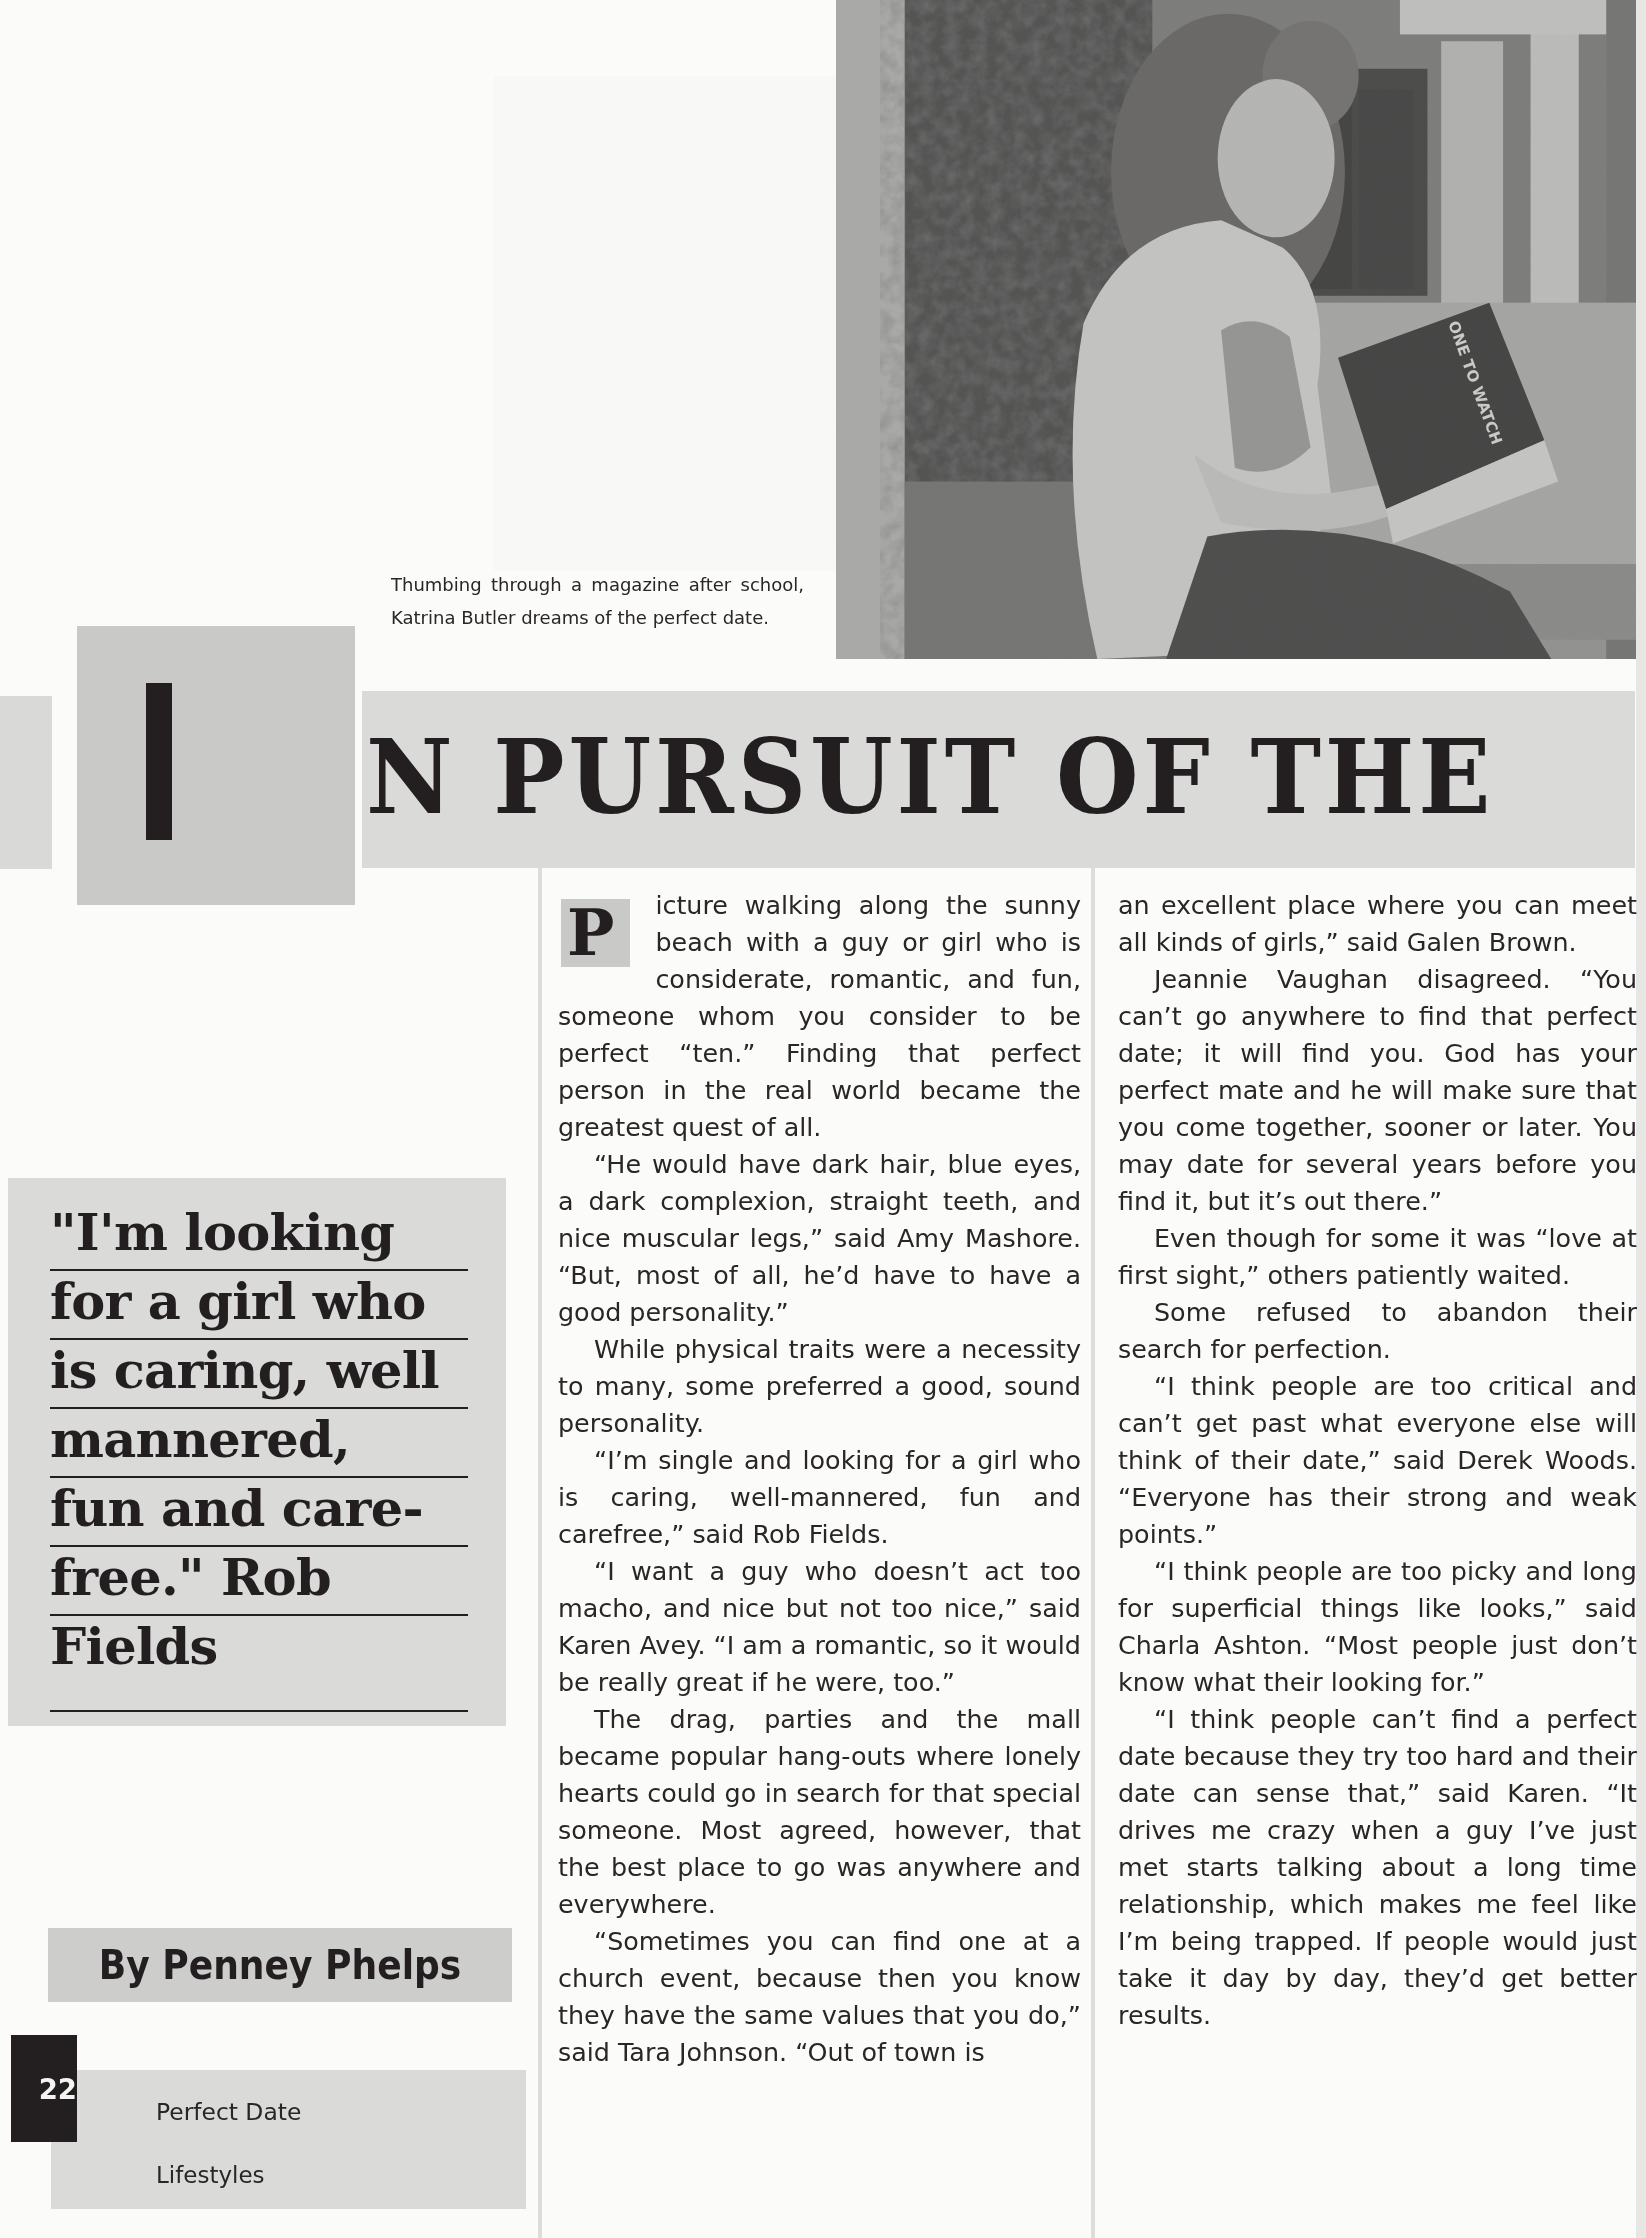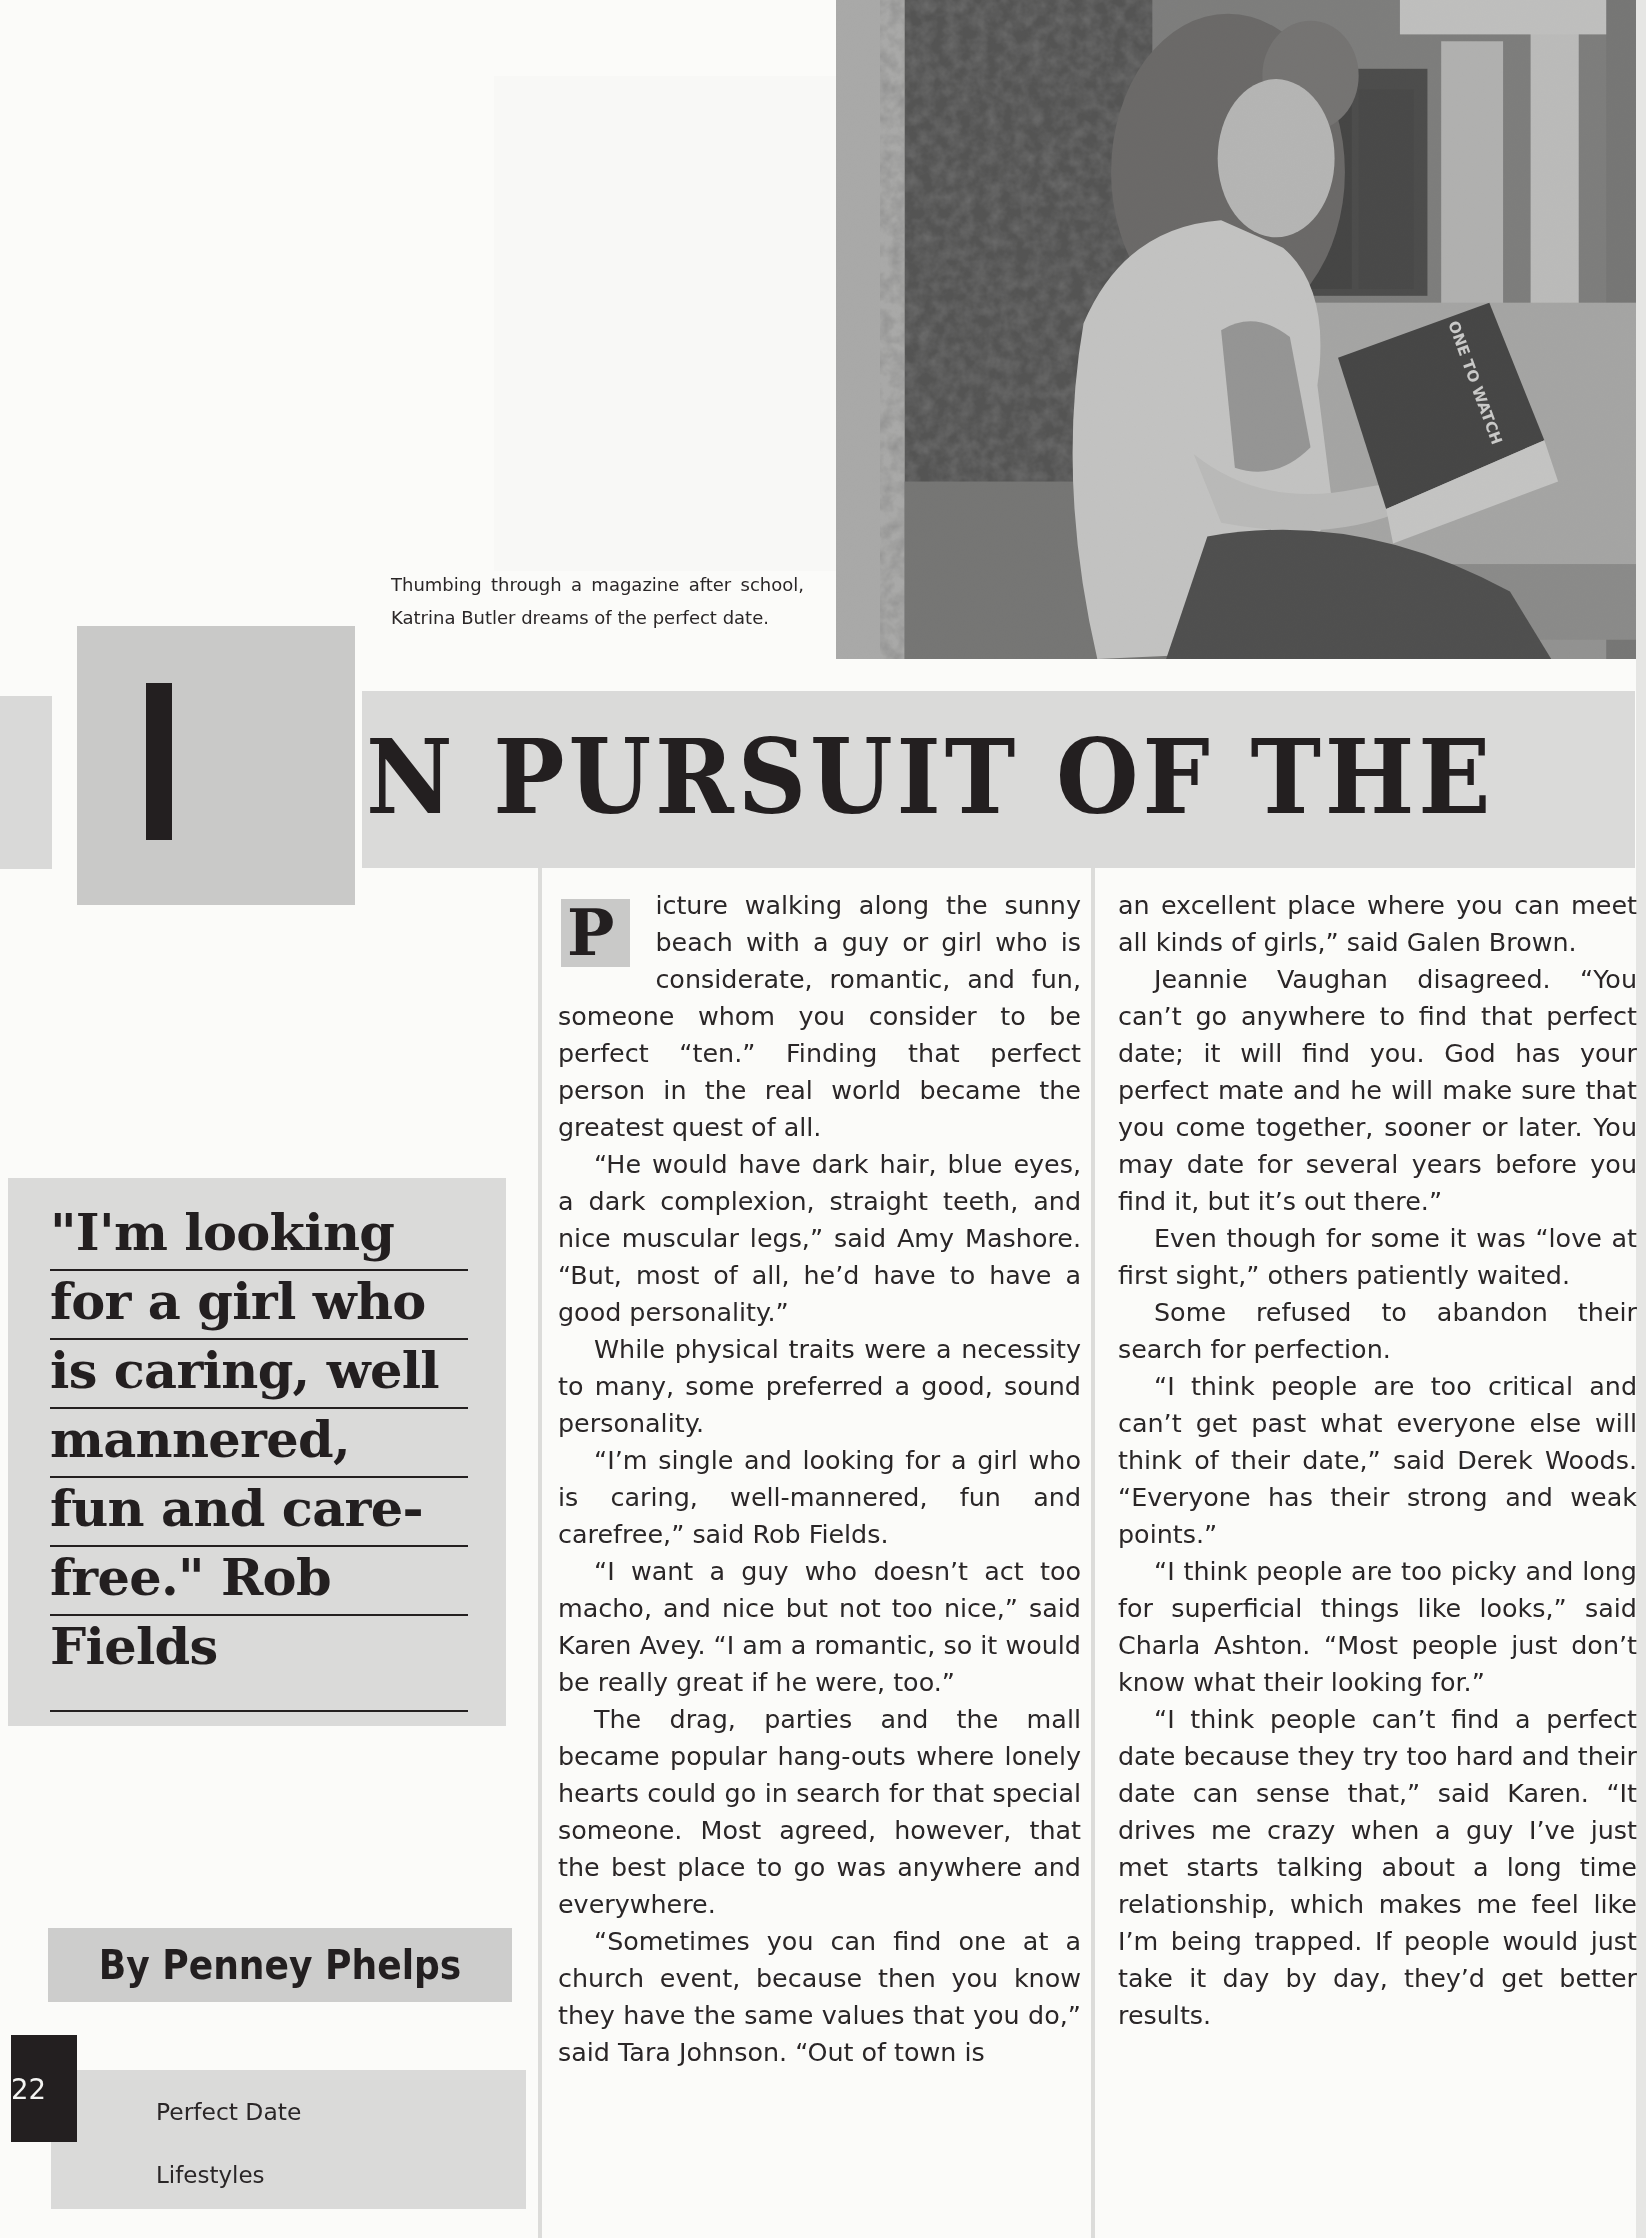--- a/index.html
+++ b/index.html
@@ -47,21 +47,21 @@
   .pull-line { font-family: "DejaVu Serif", serif; font-weight: bold; font-size: 51px; line-height: 61px; height: 69px; border-bottom: 2.1px solid #231f20; color: #231f20; white-space: nowrap; letter-spacing: -0.7px; }
   .pull-line.last { height: 96px; }
 
   
   .byline-box { left: 48px; top: 1928px; width: 464px; height: 74px; background: #cdcdcc; }
   .byline { left: 48px; top: 1939px; width: 464px; text-align: center; font-family: "DejaVu Sans", sans-serif; font-weight: bold; font-size: 41px; line-height: 52px; color: #231f20; transform: scaleX(0.88); }
 
   
   .section-box { left: 51px; top: 2070px; width: 475px; height: 139px; background: #dadad9; }
   .page-box { left: 11px; top: 2035px; width: 66px; height: 107px; background: #231f20; }
-  .page-num { left: 11px; top: 2073px; width: 66px; text-align: left; font-size: 27.5px; line-height: 33px; font-weight: normal; color: #f4f4f2; }
+  .page-num { left: 11px; top: 2073px; width: 66px; text-align: right; font-size: 27.5px; line-height: 33px; font-weight: bold; color: #f4f4f2; }
   .section-1 { left: 156px; top: 2097px; font-size: 23.4px; line-height: 30px; color: #2a2627; }
   .section-2 { left: 156px; top: 2160px; font-size: 23px; line-height: 30px; color: #2a2627; }
 </style>
 </head>
 <body>
 
 <div class="abs bg-panel"></div>
 
 <div class="abs photo" aria-label="Girl with curly hair in a t-shirt reading a magazine while sitting outside a school building">
   <svg viewBox="0 0 1172 958" preserveAspectRatio="none">

